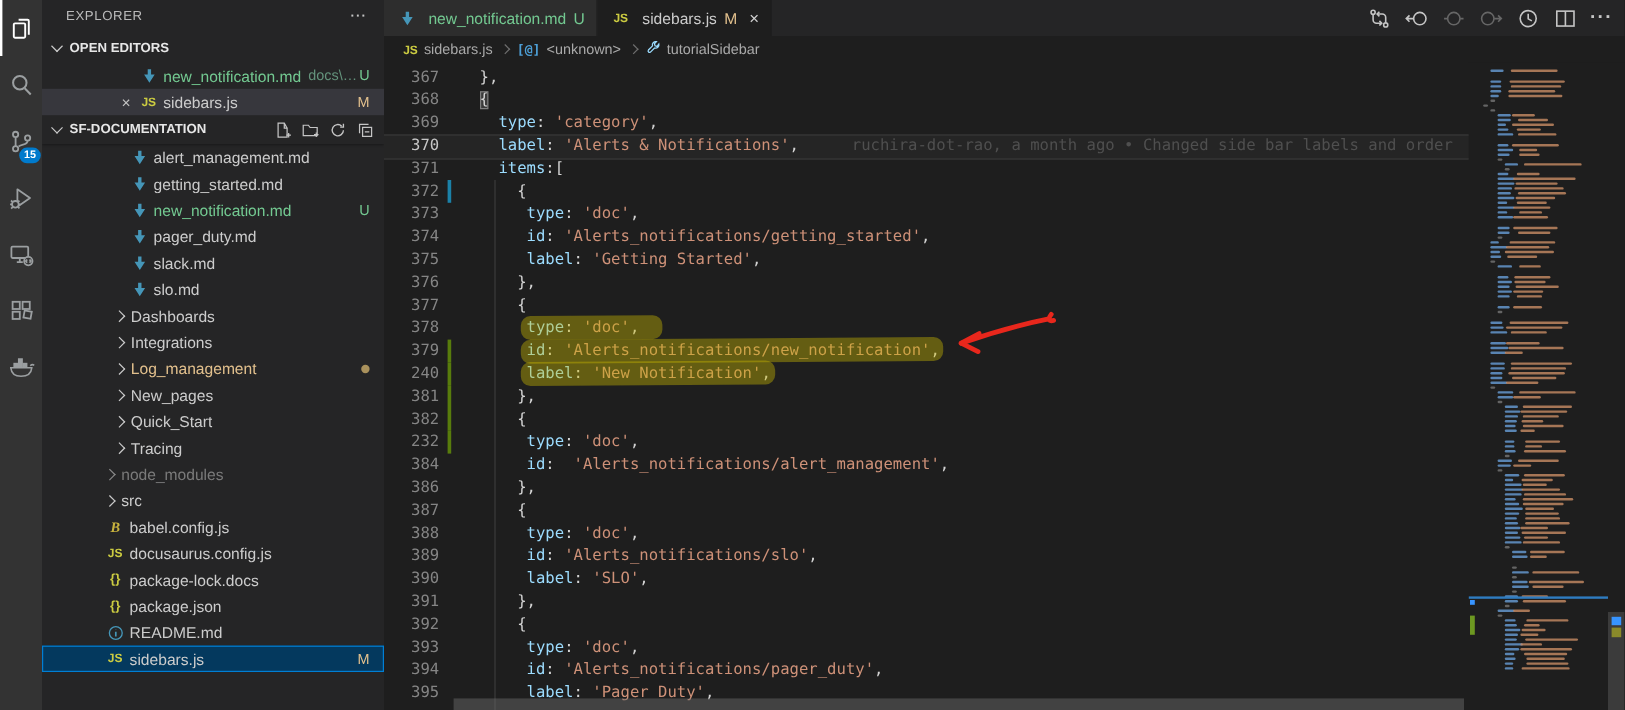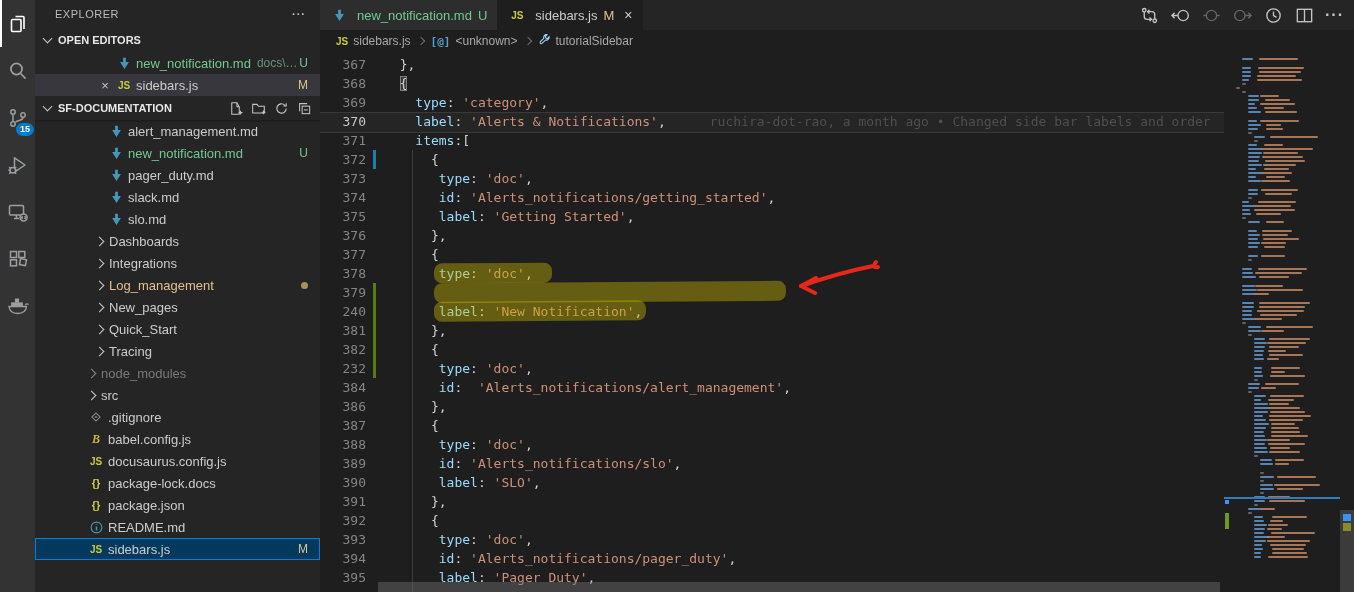--- a/index.html
+++ b/index.html
@@ -215,20 +215,28 @@
             </svg>
           </span>
           <span class="lbl c-default">alert_management.md</span>
         </div>
         <div class="row" style="padding-left: 72px;">
           <span class="ic">
             <svg width="15" height="15" viewBox="0 0 16 16">
               <path d="M6.5 1.8h3v4.7h3.2L8 13.8 3.3 6.5h3.2z" fill="#4596b8"></path>
             </svg>
           </span>
+          <span class="lbl c-default">getting_started.md</span>
+        </div>
+        <div class="row" style="padding-left: 72px;">
+          <span class="ic">
+            <svg width="15" height="15" viewBox="0 0 16 16">
+              <path d="M6.5 1.8h3v4.7h3.2L8 13.8 3.3 6.5h3.2z" fill="#4596b8"></path>
+            </svg>
+          </span>
           <span class="lbl c-untracked">new_notification.md</span>
           <span class="badge c-untracked">U</span>
         </div>
         <div class="row" style="padding-left: 72px;">
           <span class="ic">
             <svg width="15" height="15" viewBox="0 0 16 16">
               <path d="M6.5 1.8h3v4.7h3.2L8 13.8 3.3 6.5h3.2z" fill="#4596b8"></path>
             </svg>
           </span>
           <span class="lbl c-default">pager_duty.md</span>
@@ -274,29 +282,20 @@
           <span class="chev right"></span>
           <span class="lbl c-default">Tracing</span>
         </div>
         <div class="row" style="padding-left: 50px;">
           <span class="chev right" style="border-color: rgb(138, 138, 138);"></span>
           <span class="lbl c-ignored">node_modules</span>
         </div>
         <div class="row" style="padding-left: 50px;">
           <span class="chev right"></span>
           <span class="lbl c-default">src</span>
-        </div>
-        <div class="row" style="padding-left: 52px;">
-          <span class="ic">
-            <svg width="14" height="14" viewBox="0 0 16 16">
-              <rect x="4.7" y="4.7" width="6.6" height="6.6" transform="rotate(45 8 8)" fill="none" stroke="#8a8a8a" stroke-width="1.2"></rect>
-              <circle cx="8" cy="8" r="1.1" fill="#8a8a8a"></circle>
-            </svg>
-          </span>
-          <span class="lbl c-default">.gitignore</span>
         </div>
         <div class="row" style="padding-left: 52px;">
           <span class="ic">
             <span class="ficon-babel">B</span>
           </span>
           <span class="lbl c-default">babel.config.js</span>
         </div>
         <div class="row" style="padding-left: 52px;">
           <span class="ic">
             <span class="ficon-txt">JS</span>
@@ -476,20 +475,21 @@
             <span class="lc"><span class="tk-p">      {</span></span>
           </div>
           <div class="code-line">
             <span class="ln">378</span>
             <span class="diff"></span>
             <span class="lc"><span class="tk-p">       </span><span class="tk-k">type</span><span class="tk-p">: </span><span class="tk-s">'doc'</span><span class="tk-p">,</span></span>
           </div>
           <div class="code-line">
             <span class="ln">379</span>
             <span class="diff added"></span>
+            <span class="lc"><span class="tk-p">       </span><span class="tk-k">id</span><span class="tk-p">: </span><span class="tk-s">'Alerts_notifications/new_notification'</span><span class="tk-p">,</span></span>
           </div>
           <div class="code-line">
             <span class="ln">240</span>
             <span class="diff added"></span>
             <span class="lc"><span class="tk-p">       </span><span class="tk-k">label</span><span class="tk-p">: </span><span class="tk-s">'New Notification'</span><span class="tk-p">,</span></span>
           </div>
           <div class="code-line">
             <span class="ln">381</span>
             <span class="diff added"></span>
             <span class="lc"><span class="tk-p">      },</span></span>

